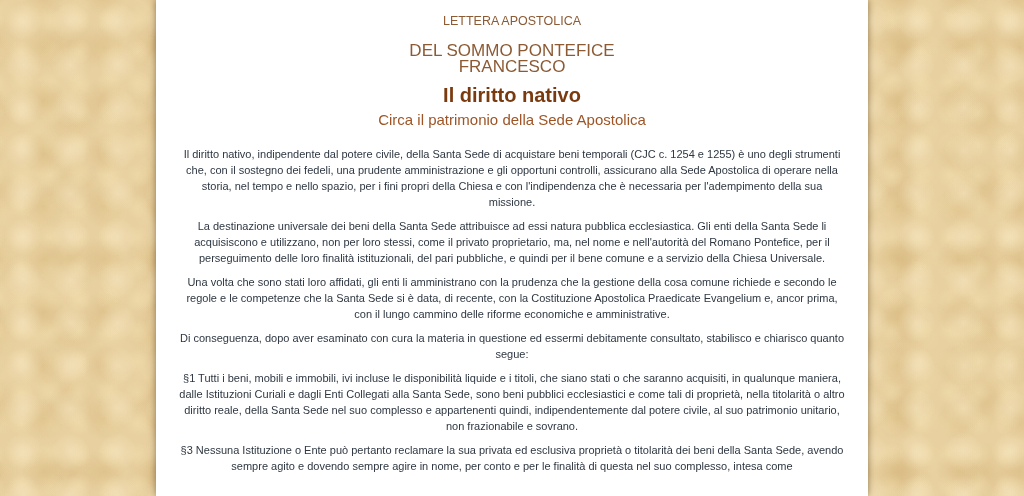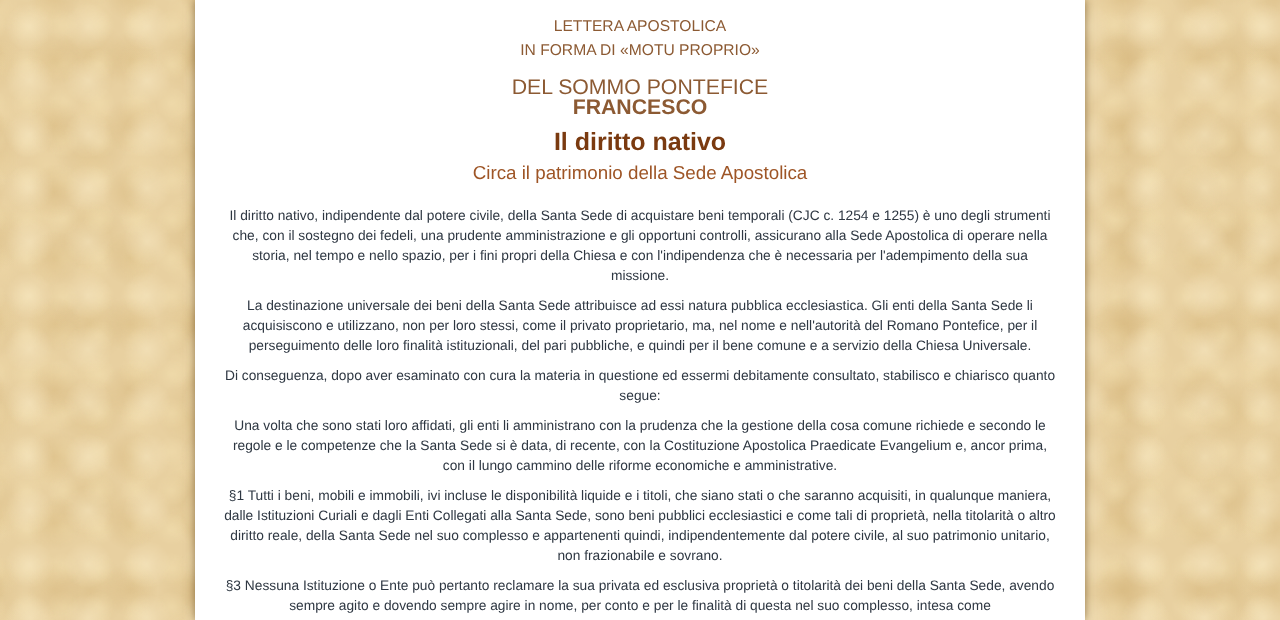--- a/index.html
+++ b/index.html
@@ -48,21 +48,21 @@
     font-size: 12.5px;
     line-height: 19px;
   }
   .author {
     margin: 0 0 10px 0;
     color: #8c5a33;
     font-size: 17px;
     line-height: 16px;
   }
   .author .pope-name {
-    font-weight: bold;
+    font-weight: normal;
   }
   .doc-title {
     margin: 0 0 5px 0;
     color: #7a3a10;
     font-size: 20px;
     line-height: 20px;
     font-weight: bold;
   }
   .doc-subtitle {
     margin: 0 0 17px 0;
@@ -81,33 +81,32 @@
 </style>
 </head>
 <body>
 
 <div class="backdrop">
   <main class="sheet">
 
     <header class="doc-header">
       <p class="kicker">
         <span>LETTERA APOSTOLICA</span><br>
-        <span>IN FORMA DI «MOTU PROPRIO»</span>
       </p>
       <p class="author">
         <span>DEL SOMMO PONTEFICE</span><br>
         <span class="pope-name">FRANCESCO</span>
       </p>
       <h1 class="doc-title">Il diritto nativo</h1>
       <h2 class="doc-subtitle">Circa il patrimonio della Sede Apostolica</h2>
     </header>
 
     <section class="doc-body">
       <p>Il diritto nativo, indipendente dal potere civile, della Santa Sede di acquistare beni temporali (CJC c. 1254 e 1255) è uno degli strumenti che, con il sostegno dei fedeli, una prudente amministrazione e gli opportuni controlli, assicurano alla Sede Apostolica di operare nella storia, nel tempo e nello spazio, per i fini propri della Chiesa e con l'indipendenza che è necessaria per l'adempimento della sua missione.</p>
       <p>La destinazione universale dei beni della Santa Sede attribuisce ad essi natura pubblica ecclesiastica. Gli enti della Santa Sede li acquisiscono e utilizzano, non per loro stessi, come il privato proprietario, ma, nel nome e nell'autorità del Romano Pontefice, per il perseguimento delle loro finalità istituzionali, del pari pubbliche, e quindi per il bene comune e a servizio della Chiesa Universale.</p>
+      <p>Una volta che sono stati loro affidati, gli enti li amministrano con la prudenza che la gestione della cosa comune richiede e secondo le regole e le competenze che la Santa Sede si è data, di recente, con la Costituzione Apostolica Praedicate Evangelium e, ancor prima, con il lungo cammino delle riforme economiche e amministrative.</p>
       <p>Di conseguenza, dopo aver esaminato con cura la materia in questione ed essermi debitamente consultato, stabilisco e chiarisco quanto segue:</p>
-      <p>Una volta che sono stati loro affidati, gli enti li amministrano con la prudenza che la gestione della cosa comune richiede e secondo le regole e le competenze che la Santa Sede si è data, di recente, con la Costituzione Apostolica Praedicate Evangelium e, ancor prima, con il lungo cammino delle riforme economiche e amministrative.</p>
       <p>§1 Tutti i beni, mobili e immobili, ivi incluse le disponibilità liquide e i titoli, che siano stati o che saranno acquisiti, in qualunque maniera, dalle Istituzioni Curiali e dagli Enti Collegati alla Santa Sede, sono beni pubblici ecclesiastici e come tali di proprietà, nella titolarità o altro diritto reale, della Santa Sede nel suo complesso e appartenenti quindi, indipendentemente dal potere civile, al suo patrimonio unitario, non frazionabile e sovrano.</p>
       <p>§3 Nessuna Istituzione o Ente può pertanto reclamare la sua privata ed esclusiva proprietà o titolarità dei beni della Santa Sede, avendo sempre agito e dovendo sempre agire in nome, per conto e per le finalità di questa nel suo complesso, intesa come</p>
     </section>
 
   </main>
 </div>
 
 </body></html>

